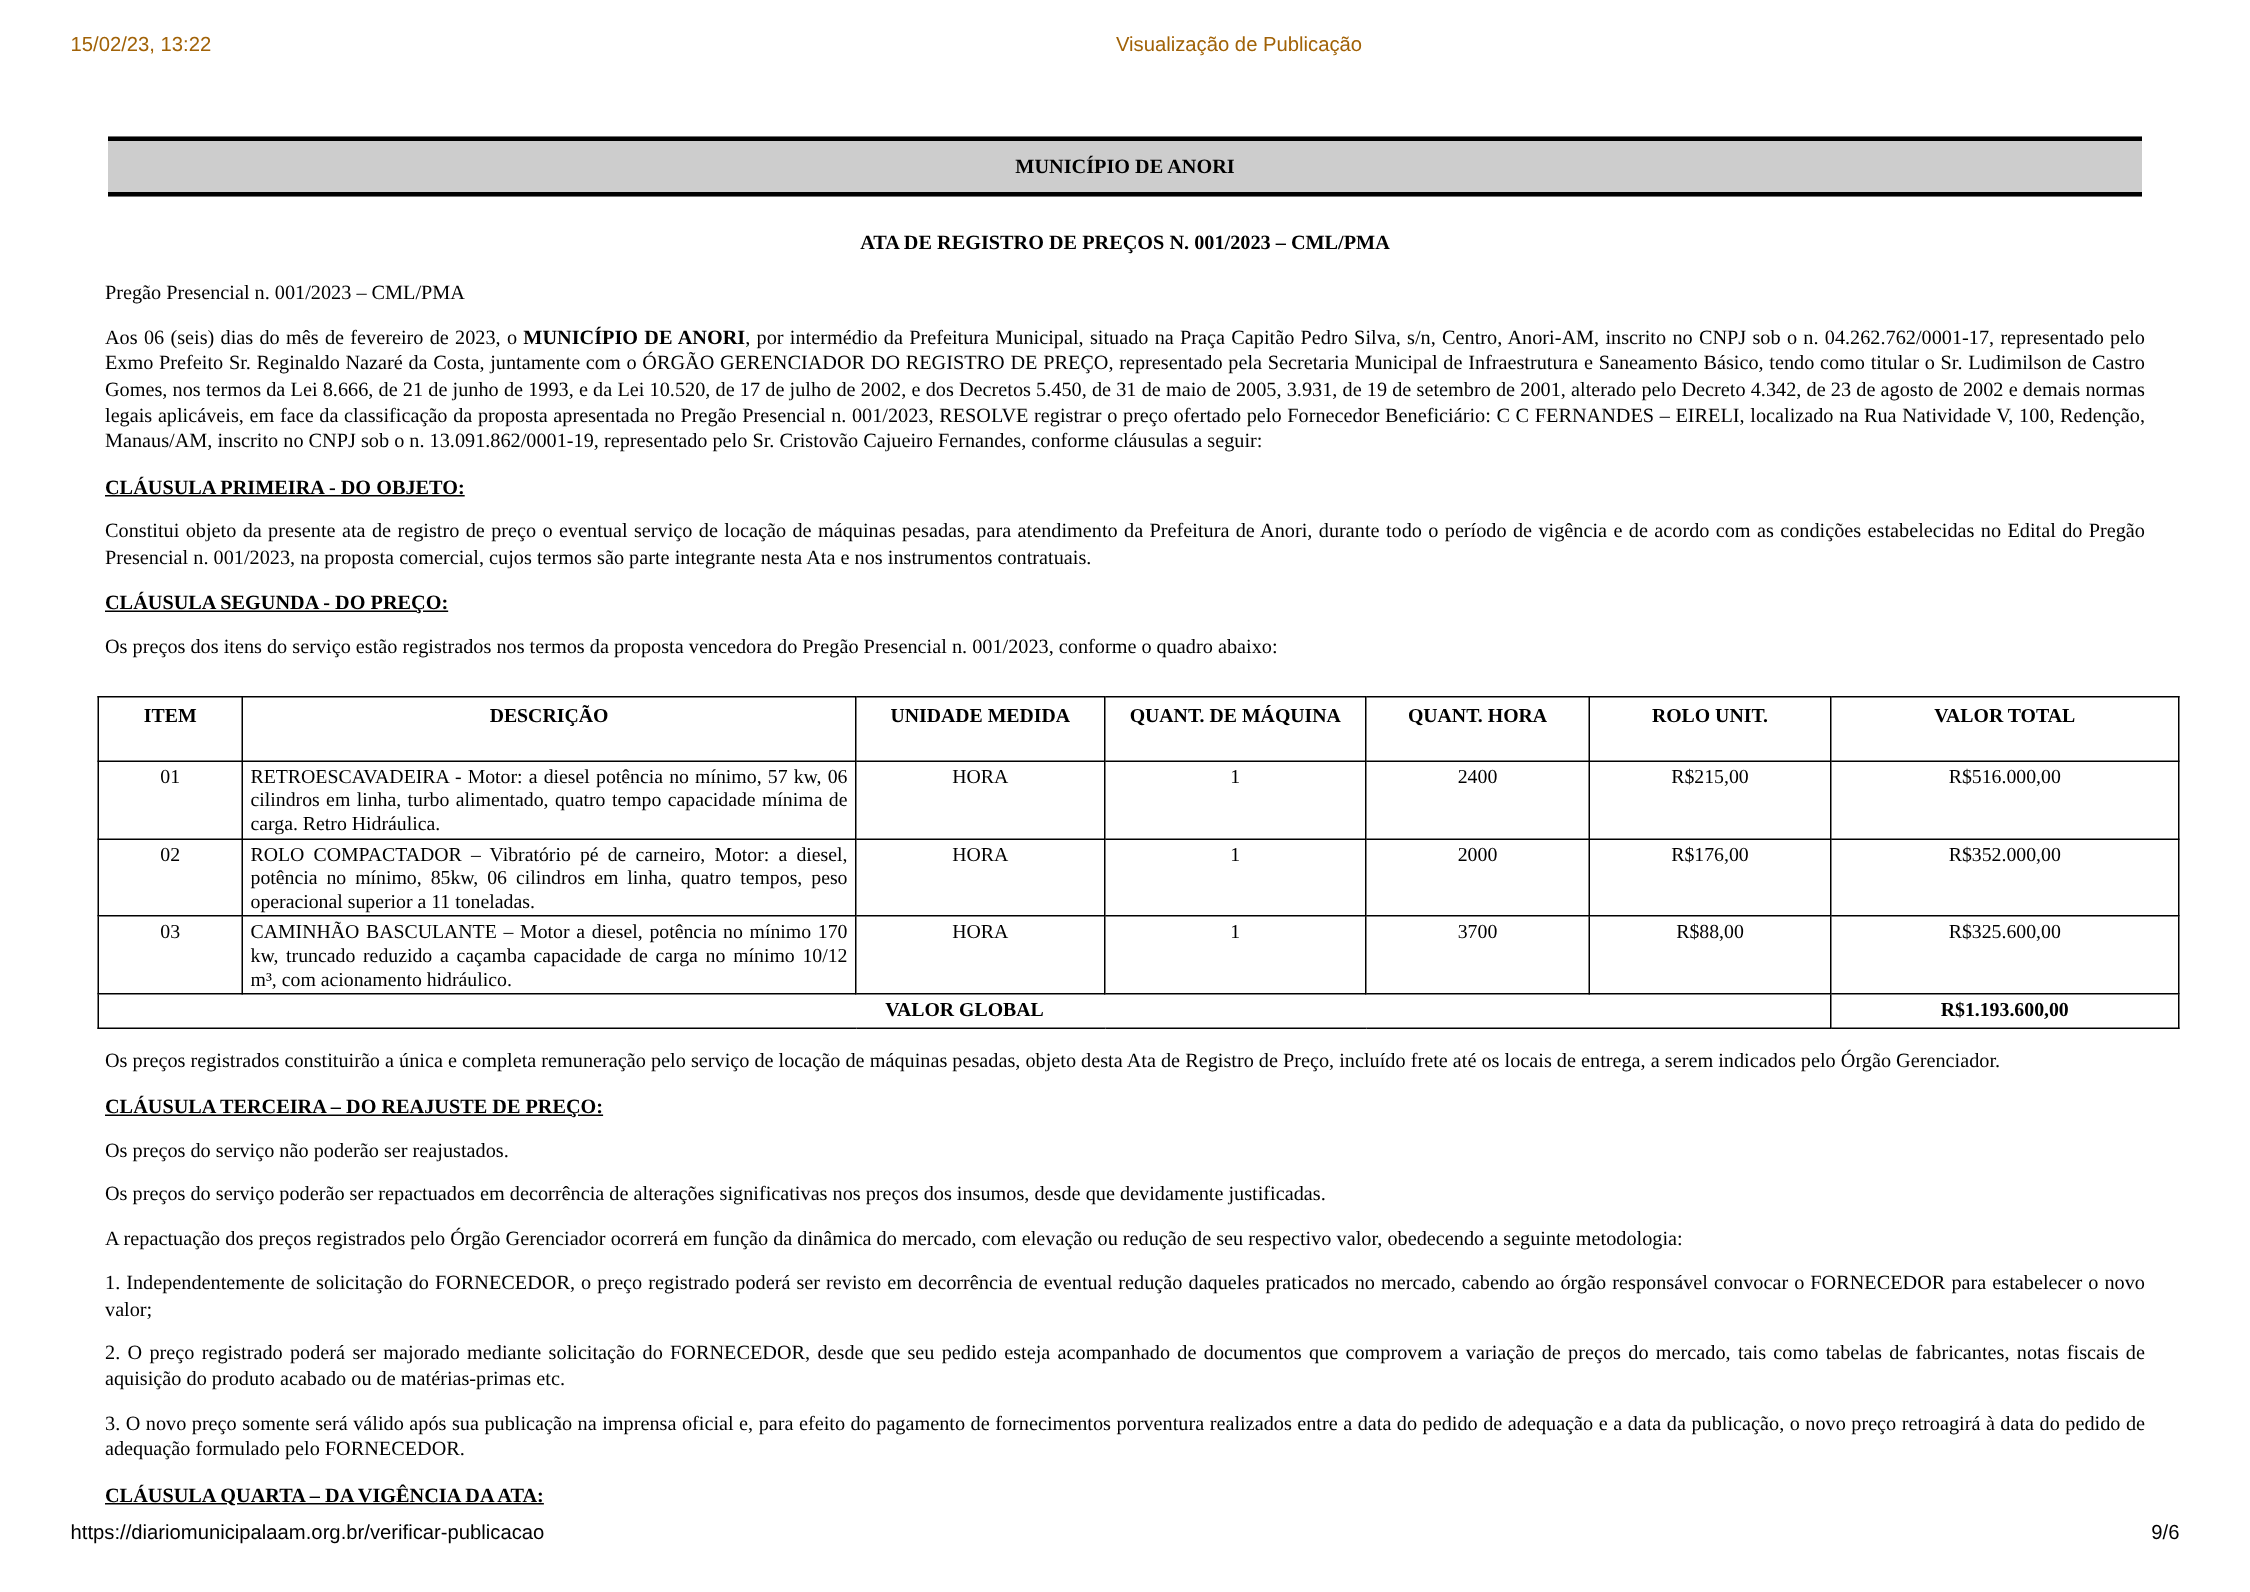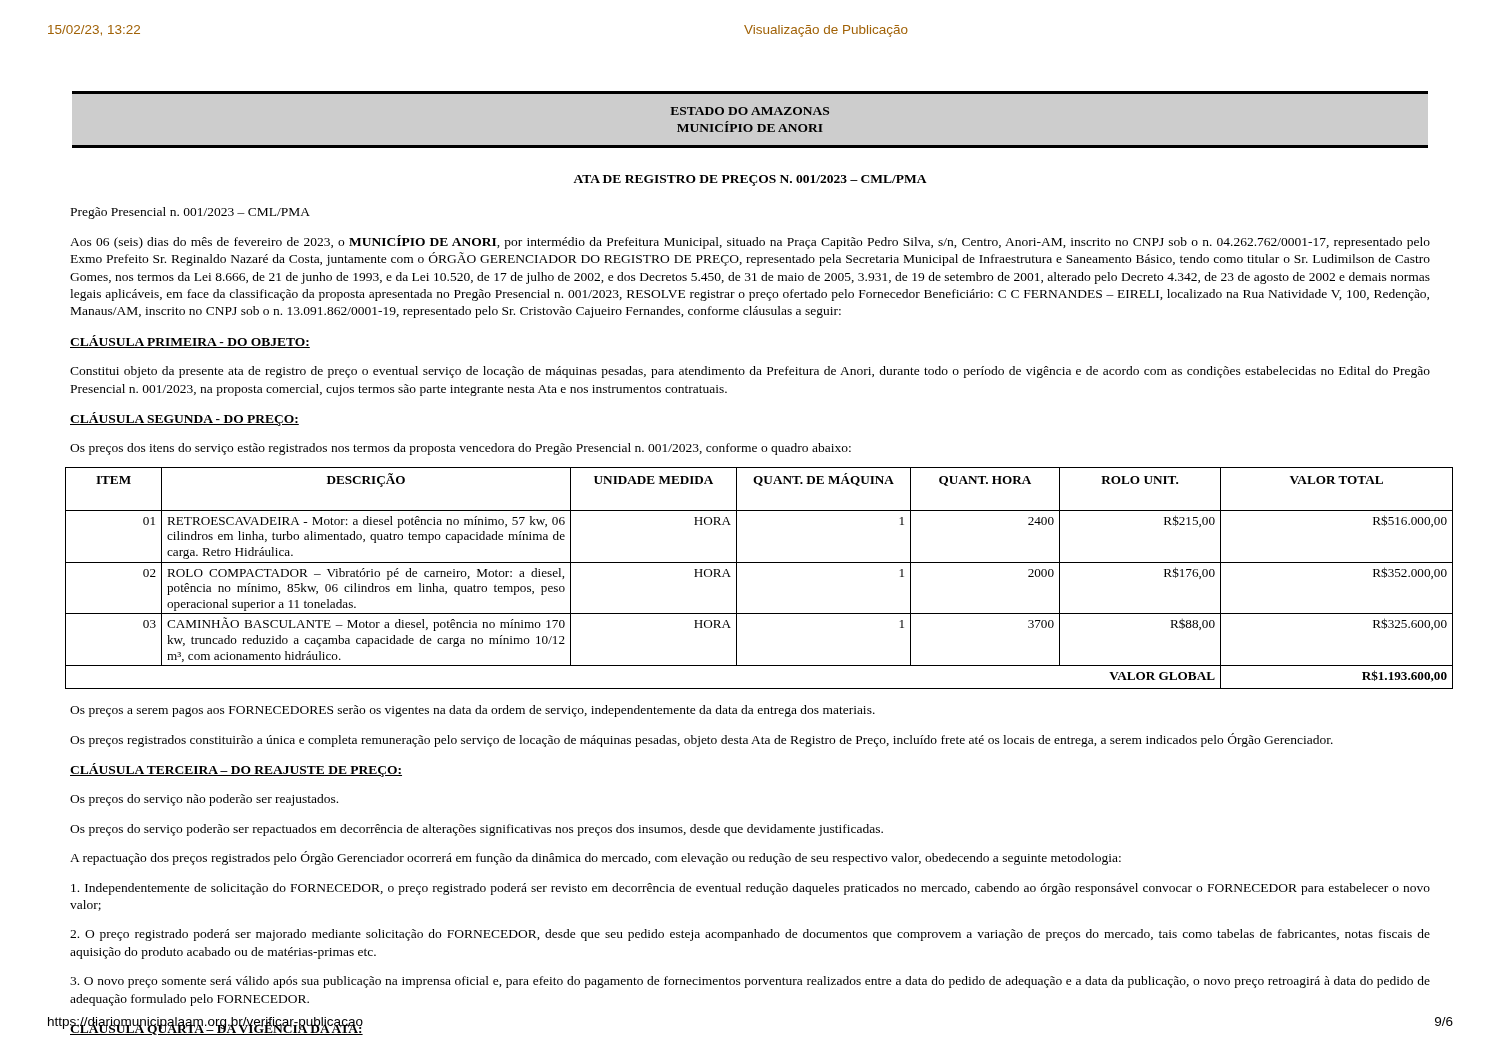--- a/index.html
+++ b/index.html
@@ -64,57 +64,56 @@
   .pregao-line { margin-top: 16px; }
   .para { margin-top: 12px; text-align: justify; }
   .clause-heading {
     margin-top: 13px;
     font-weight: bold;
     text-decoration: underline;
   }
 
   
   table.price-table {
-    margin-top: 10px;
+    margin-top: 24px;
     margin-left: -5px;
     width: 1387px;
     border-collapse: collapse;
     table-layout: fixed;
     font-size: 13.2px;
     line-height: 15.6px;
   }
   table.price-table th, table.price-table td {
     border: 1.5px solid #000;
     vertical-align: top;
     padding: 2px 5px;
   }
   table.price-table th {
     font-weight: bold;
     text-align: center;
     height: 43px;
     padding-top: 4px;
   }
-  table.price-table td { text-align: right; }
+  table.price-table td { text-align: center; }
   table.price-table td.desc { text-align: justify; }
   table.price-table tr.data-row td { height: 47px; }
   td.vg-label { font-weight: bold; text-align: center; height: 23px; }
   td.vg-value { font-weight: bold; text-align: center; }
 </style>
 </head>
 <body>
 
 <div class="print-header">
   <span class="datetime">15/02/23, 13:22</span>
   <span class="doc-view-title">Visualização de Publicação</span>
 </div>
 
 <div class="doc">
 
   <div class="banner">
-    <div>ESTADO DO AMAZONAS</div>
     <div>MUNICÍPIO DE ANORI</div>
   </div>
 
   <div class="content">
 
     <div class="doc-title">
       <div>ATA DE REGISTRO DE PREÇOS N. 001/2023 – CML/PMA</div>
     </div>
 
     <p class="pregao-line">Pregão Presencial n. 001/2023 – CML/PMA</p>
@@ -176,21 +175,20 @@
           <td>R$88,00</td>
           <td>R$325.600,00</td>
         </tr>
         <tr>
           <td class="vg-label" colspan="6">VALOR GLOBAL</td>
           <td class="vg-value">R$1.193.600,00</td>
         </tr>
       </tbody>
     </table>
 
-    <p class="para">Os preços a serem pagos aos FORNECEDORES serão os vigentes na data da ordem de serviço, independentemente da data da entrega dos materiais.</p>
     <p class="para">Os preços registrados constituirão a única e completa remuneração pelo serviço de locação de máquinas pesadas, objeto desta Ata de Registro de Preço, incluído frete até os locais de entrega, a serem indicados pelo Órgão Gerenciador.</p>
 
     <p class="clause-heading">CLÁUSULA TERCEIRA – DO REAJUSTE DE PREÇO:</p>
     <p class="para">Os preços do serviço não poderão ser reajustados.</p>
     <p class="para">Os preços do serviço poderão ser repactuados em decorrência de alterações significativas nos preços dos insumos, desde que devidamente justificadas.</p>
     <p class="para">A repactuação dos preços registrados pelo Órgão Gerenciador ocorrerá em função da dinâmica do mercado, com elevação ou redução de seu respectivo valor, obedecendo a seguinte metodologia:</p>
     <p class="para">1. Independentemente de solicitação do FORNECEDOR, o preço registrado poderá ser revisto em decorrência de eventual redução daqueles praticados no mercado, cabendo ao órgão responsável convocar o FORNECEDOR para estabelecer o novo valor;</p>
     <p class="para">2. O preço registrado poderá ser majorado mediante solicitação do FORNECEDOR, desde que seu pedido esteja acompanhado de documentos que comprovem a variação de preços do mercado, tais como tabelas de fabricantes, notas fiscais de aquisição do produto acabado ou de matérias-primas etc.</p>
     <p class="para">3. O novo preço somente será válido após sua publicação na imprensa oficial e, para efeito do pagamento de fornecimentos porventura realizados entre a data do pedido de adequação e a data da publicação, o novo preço retroagirá à data do pedido de adequação formulado pelo FORNECEDOR.</p>
 

